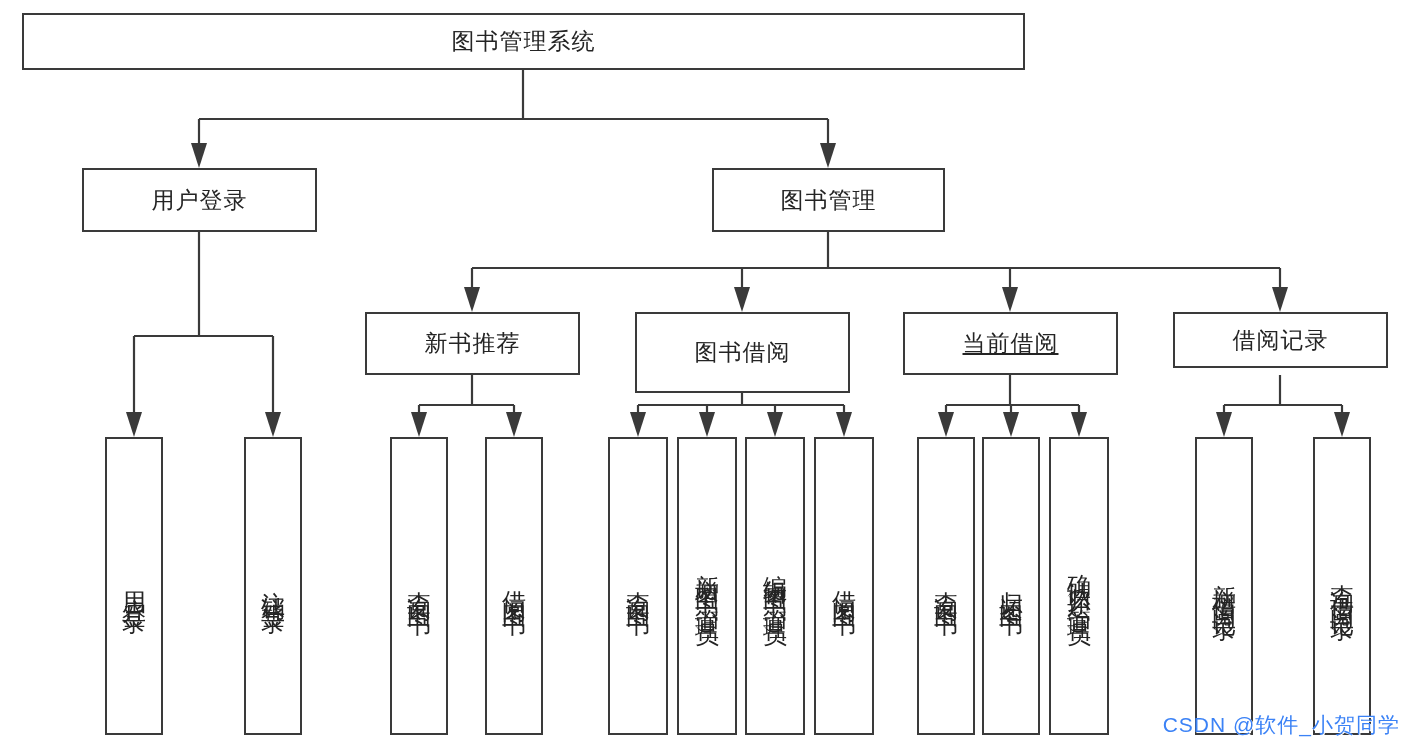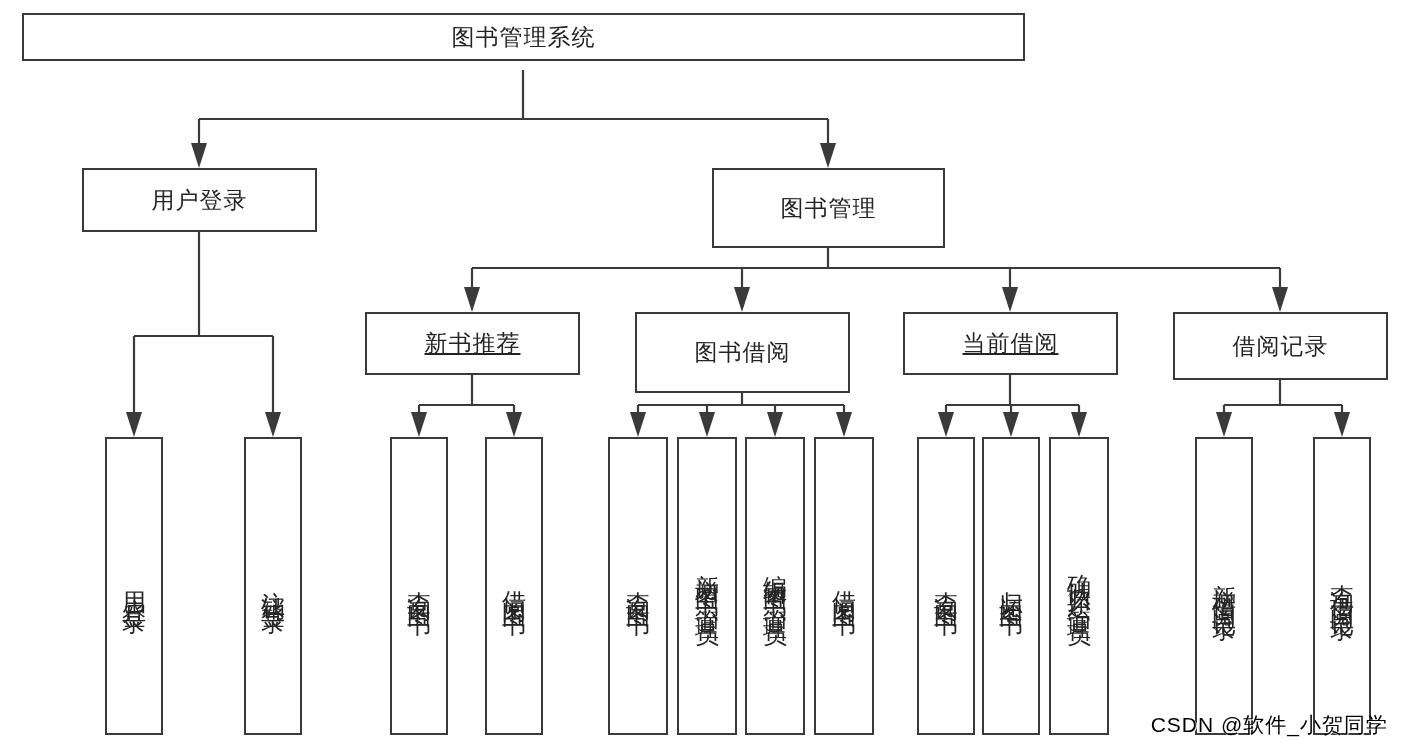--- a/index.html
+++ b/index.html
@@ -17,22 +17,22 @@
     font-size:23px; letter-spacing:1px; white-space:nowrap;
   }
   .leaf {
     position:absolute; box-sizing:border-box; background:#ffffff;
     border:2px solid #3a3a3a; z-index:1;
     display:flex; align-items:center; justify-content:center;
     writing-mode:vertical-rl; text-orientation:mixed;
     font-size:24px; letter-spacing:7px; line-height:1;
   }
   .watermark {
-    position:absolute; right:17px; top:711px; z-index:3;
-    font-size:21px; color:#000000; letter-spacing:1px;
+    position:absolute; right:5px; top:711px; z-index:3;
+    font-size:21px; color:#3b82f6; letter-spacing:1px;
     text-shadow:1px 1px 0 #ffffff;
   }
 </style>
 </head>
 <body>
 
 <div id="stage">
 
   <svg id="wires" viewBox="0 0 1405 747" xmlns="http://www.w3.org/2000/svg">
     <g stroke="#3a3a3a" stroke-width="2.2" fill="none">
@@ -67,29 +67,29 @@
       <polygon points="767,412 783,412 775,437"></polygon>
       <polygon points="836,412 852,412 844,437"></polygon>
       <polygon points="938,412 954,412 946,437"></polygon>
       <polygon points="1003,412 1019,412 1011,437"></polygon>
       <polygon points="1071,412 1087,412 1079,437"></polygon>
       <polygon points="1216,412 1232,412 1224,437"></polygon>
       <polygon points="1334,412 1350,412 1342,437"></polygon>
     </g>
   </svg>
 
-  <div class="node" style="left:22px; top:13px; width:1003px; height:48px;">图书管理系统</div>
+  <div class="node" style="left:22px; top:13px; width:1003px; height:57px;">图书管理系统</div>
 
   <div class="node" style="left:82px; top:168px; width:235px; height:64px;">用户登录</div>
-  <div class="node" style="left:712px; top:168px; width:233px; height:80px;">图书管理</div>
+  <div class="node" style="left:712px; top:168px; width:233px; height:64px;">图书管理</div>
 
-  <div class="node" style="left:365px; top:312px; width:215px; height:63px;text-decoration:underline;">新书推荐</div>
+  <div class="node" style="left:365px; top:312px; width:215px; height:63px;">新书推荐</div>
   <div class="node" style="left:635px; top:312px; width:215px; height:81px;">图书借阅</div>
   <div class="node" style="left:903px; top:312px; width:215px; height:63px;text-decoration:underline;">当前借阅</div>
-  <div class="node" style="left:1173px; top:312px; width:215px; height:68px;">借阅记录</div>
+  <div class="node" style="left:1173px; top:312px; width:215px; height:56px;">借阅记录</div>
 
   <div class="leaf" style="left:105px; top:437px; width:58px; height:298px;">用户登录</div>
   <div class="leaf" style="left:244px; top:437px; width:58px; height:298px;">注销登录</div>
 
   <div class="leaf" style="left:390px; top:437px; width:58px; height:298px;">查询图书</div>
   <div class="leaf" style="left:485px; top:437px; width:58px; height:298px;">借阅图书</div>
 
   <div class="leaf" style="left:608px; top:437px; width:60px; height:298px;">查询图书</div>
   <div class="leaf" style="left:677px; top:437px; width:60px; height:298px;">新增图书（管理员）</div>
   <div class="leaf" style="left:745px; top:437px; width:60px; height:298px;">编辑图书（管理员）</div>

